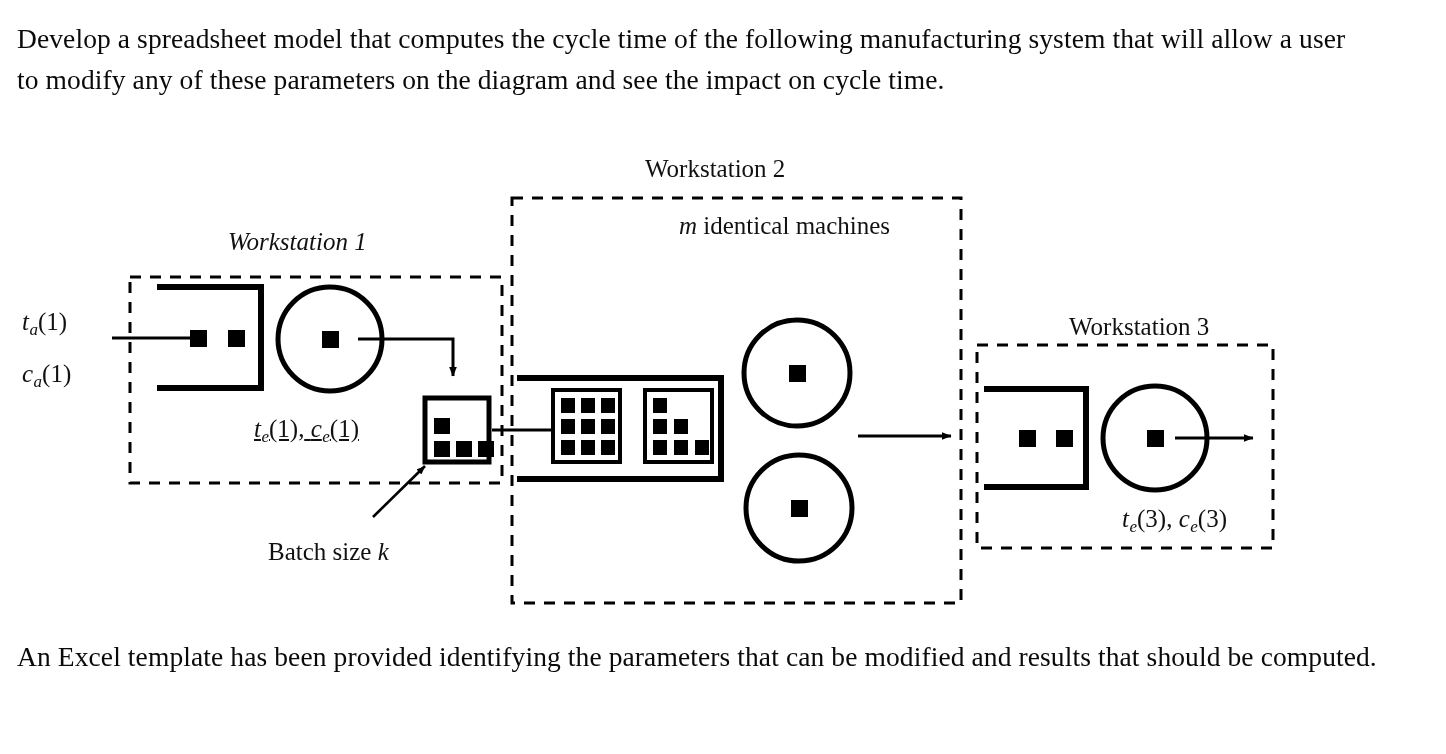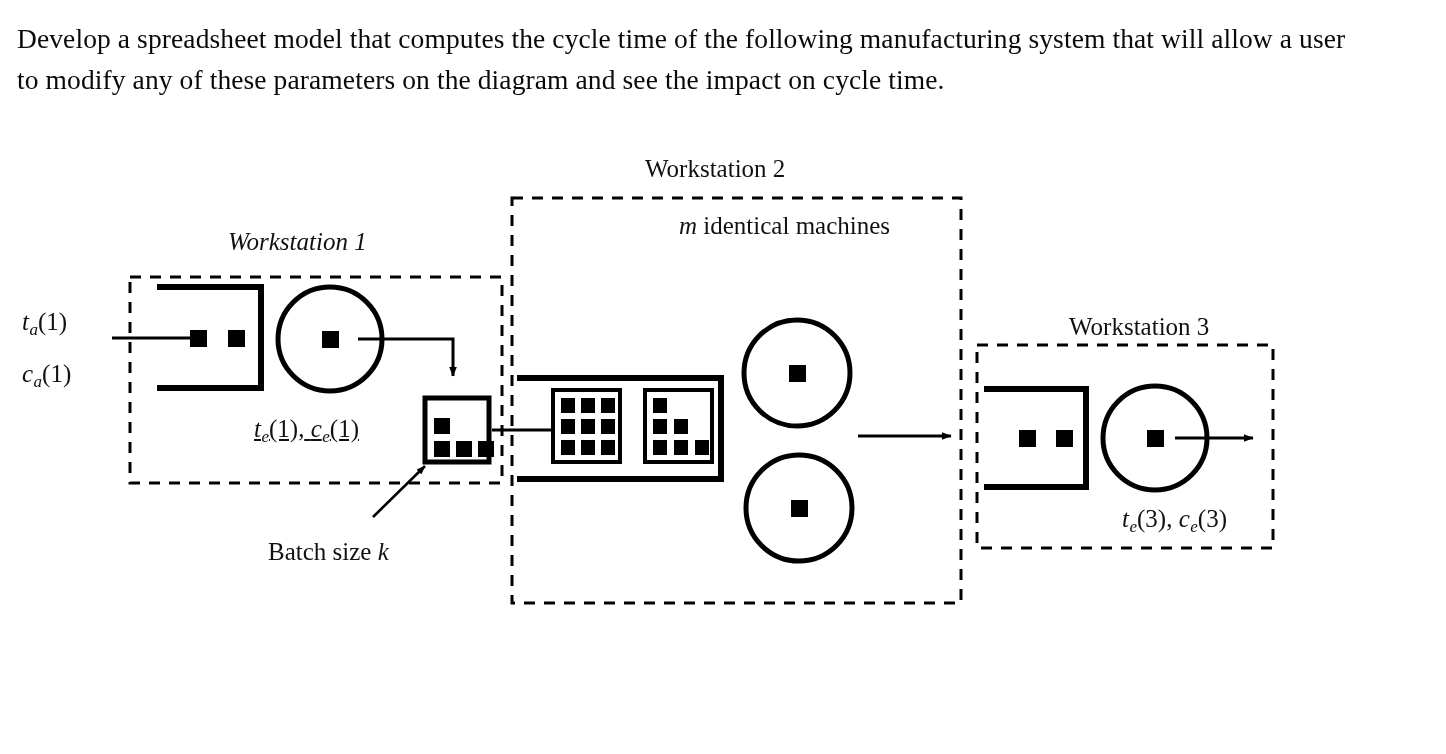--- a/index.html
+++ b/index.html
@@ -153,14 +153,15 @@
 
 
     <div class="lbl" style="left:1069px;top:147px;margin-top:16px;">Workstation 3</div>
 
     <div class="lbl" style="left:1086px;top:355px;margin-left:36px;">
       <span class="mvar">t</span><span class="msub">e</span><span class="mnum">(3),</span>&nbsp;<span class="mvar">c</span><span class="msub">e</span><span class="mnum">(3)</span>
     </div>
 
   </div>
 
+  <div class="para" id="closing-paragraph">An Excel template has been provided identifying the parameters that can be modified and results that should be computed.</div>
 
 </div>
 
 </body></html>

